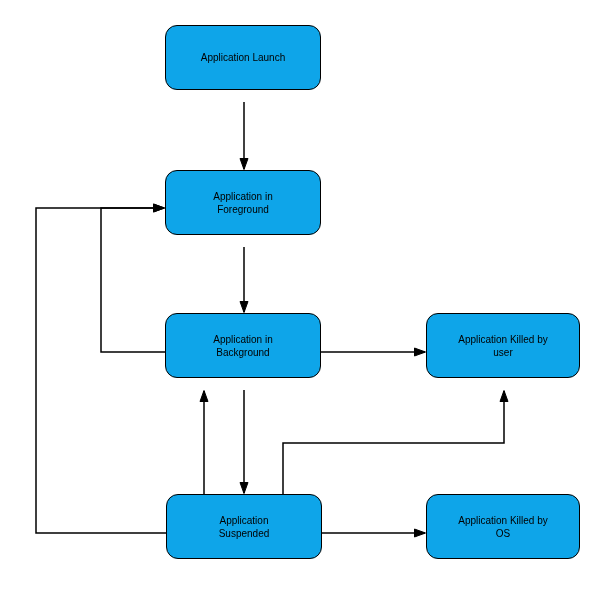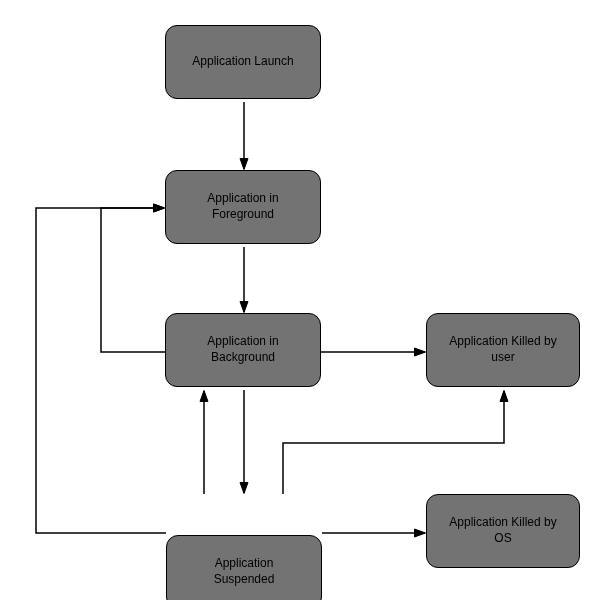--- a/index.html
+++ b/index.html
@@ -23,39 +23,39 @@
     height: 600px;
   }
   #edges polyline {
     fill: none;
     stroke: #000000;
     stroke-width: 1.5;
   }
   .node {
     position: absolute;
     width: 156px;
-    height: 74px;
+    height: 65px;
     box-sizing: border-box;
-    background: #737373;
+    background: #0ea5e9;
     border: 1.5px solid #000000;
     border-radius: 12px;
     display: flex;
     align-items: center;
     justify-content: center;
     text-align: center;
-    font-size: 12px;
+    font-size: 10px;
     line-height: 1.3;
     color: #000000;
     white-space: pre-line;
   }
   #node-launch        { left: 165px; top: 25px;  }
   #node-foreground    { left: 165px; top: 170px; }
   #node-background    { left: 165px; top: 313px; }
   #node-killed-user   { left: 426px; top: 313px; width: 154px; }
-  #node-suspended     { left: 166px; top: 494px; margin-top: 41px; }
+  #node-suspended     { left: 166px; top: 494px; }
   #node-killed-os     { left: 426px; top: 494px; width: 154px; }
 </style>
 </head>
 <body>
 
 <div id="canvas">
 
   <svg id="edges" viewBox="0 0 609 600" xmlns="http://www.w3.org/2000/svg">
     <defs>
       <marker id="arrow" markerUnits="userSpaceOnUse" markerWidth="13" markerHeight="10" refX="11.5" refY="5" orient="auto">

